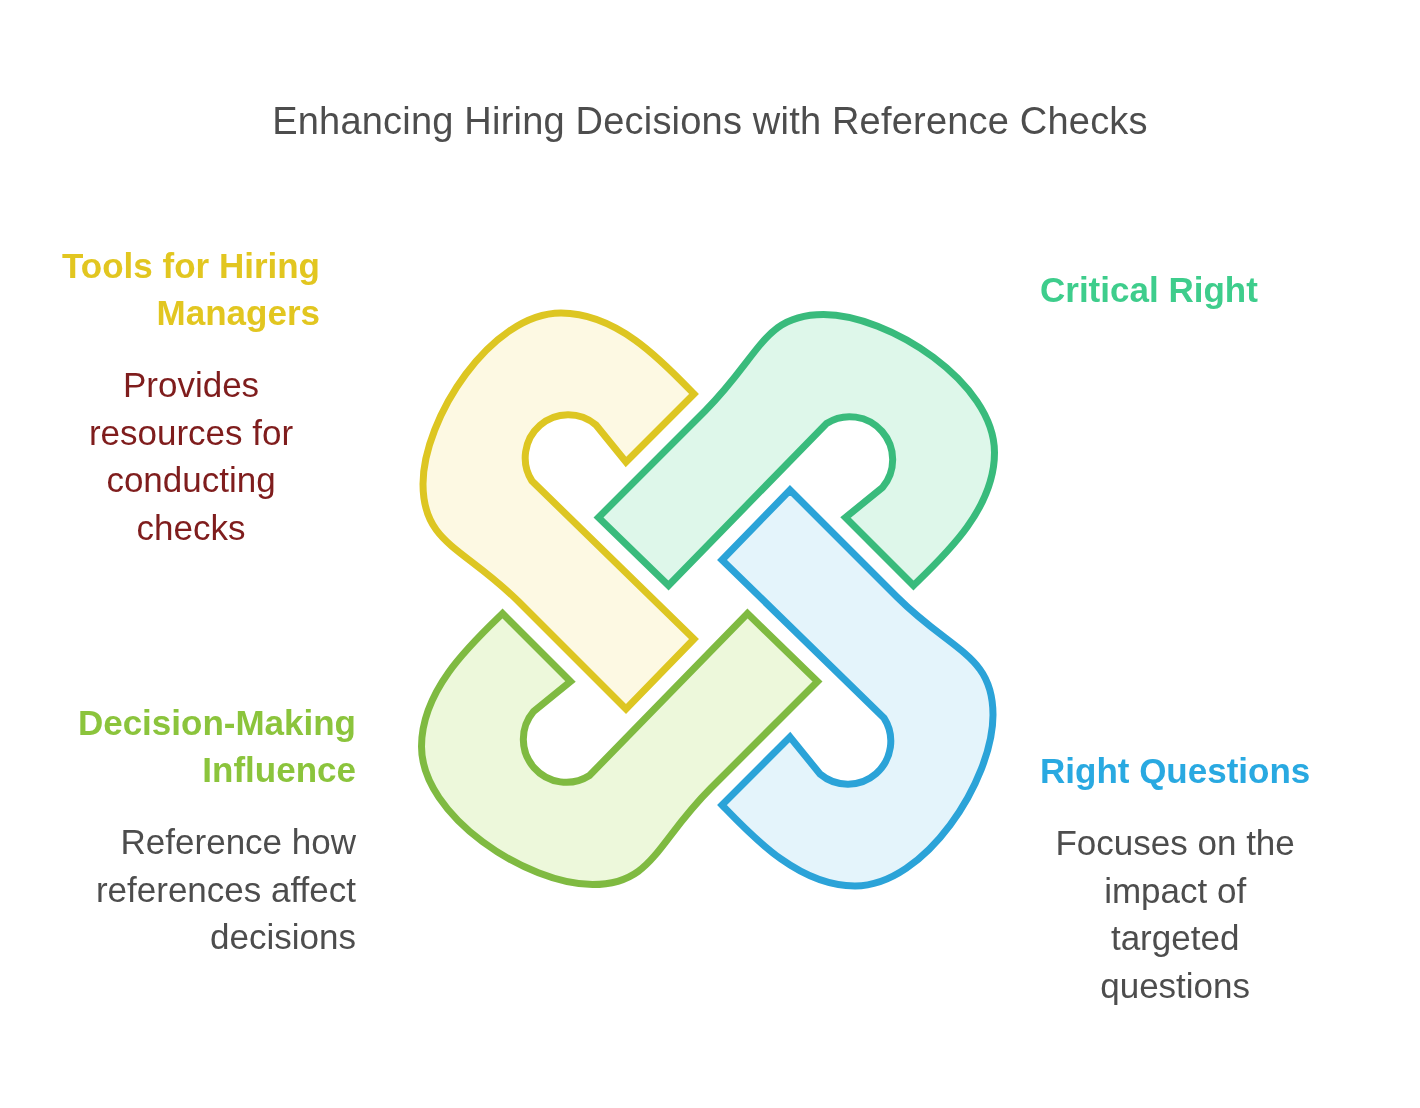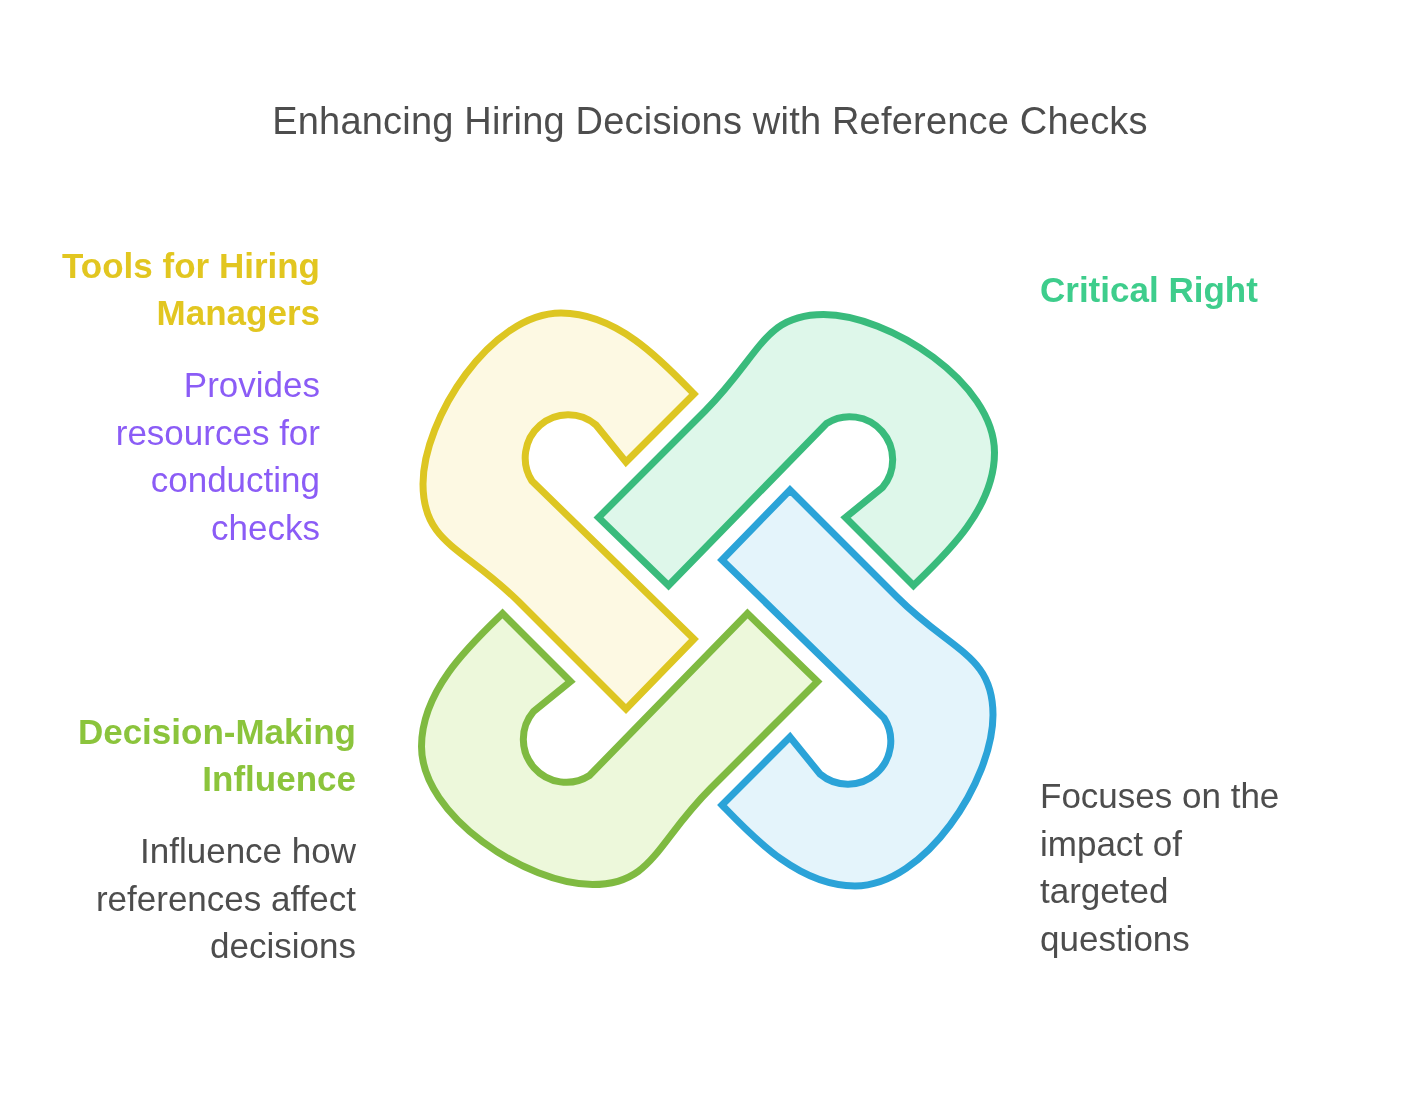--- a/index.html
+++ b/index.html
@@ -55,38 +55,39 @@
 
     <use href="#hook" transform="rotate(180 708 599.5)" stroke-width="7" fill="#fdf9e3" stroke="#ddc622"></use>
     <use href="#hook" transform="rotate(-90 708 599.5)" stroke-width="7" fill="#def7ea" stroke="#39bb7c"></use>
     <use href="#hook" stroke-width="7" fill="#e4f4fb" stroke="#2ba3d8"></use>
     <use href="#hook" transform="rotate(90 708 599.5)" stroke-width="7" fill="#edf8db" stroke="#7fba41"></use>
   </svg>
 
   <div class="block right-col q-tools">
     <div class="heading" style="color: rgb(226, 198, 32);">Tools for Hiring
 Managers</div>
-    <div class="bodytext" style="color: #8b5cf6;">Provides
+    <div class="bodytext" style="color: #7f1d1d; text-align: center;">Provides
 resources for
 conducting
 checks</div>
   </div>
 
   <div class="block q-critical">
     <div class="heading" style="color: rgb(62, 205, 140);">Critical Right</div>
   </div>
 
   <div class="block right-col q-decision">
-    <div class="heading" style="color: rgb(139, 196, 60); margin-top: 9px;">Decision-Making
+    <div class="heading" style="color: rgb(139, 196, 60);">Decision-Making
 Influence</div>
-    <div class="bodytext" style="color: rgb(77, 77, 77);">Influence how
+    <div class="bodytext" style="color: rgb(77, 77, 77);">Reference how
 references affect
 decisions</div>
   </div>
 
   <div class="block q-questions">
-    <div class="bodytext" style="color: rgb(77, 77, 77);">Focuses on the
+    <div class="heading" style="color: rgb(41, 169, 225);">Right Questions</div>
+    <div class="bodytext" style="color: rgb(77, 77, 77); text-align: center;">Focuses on the
 impact of
 targeted
 questions</div>
   </div>
 
 </div>
 
 </body></html>

